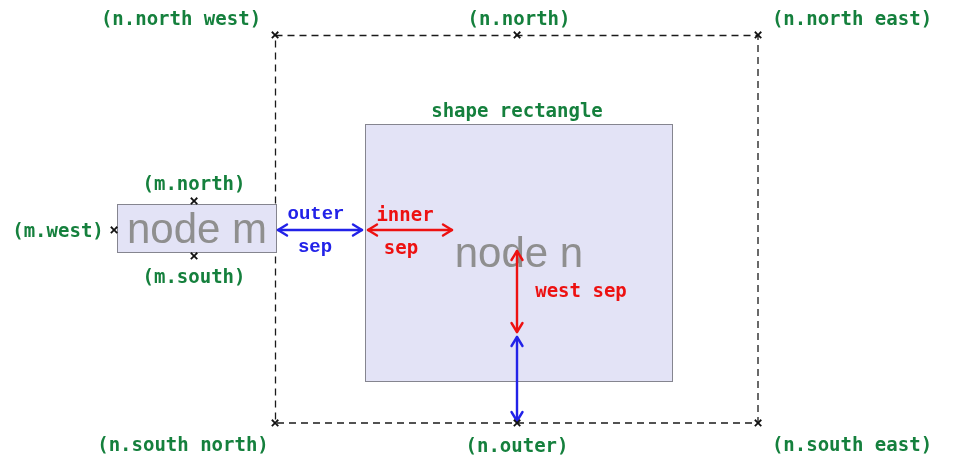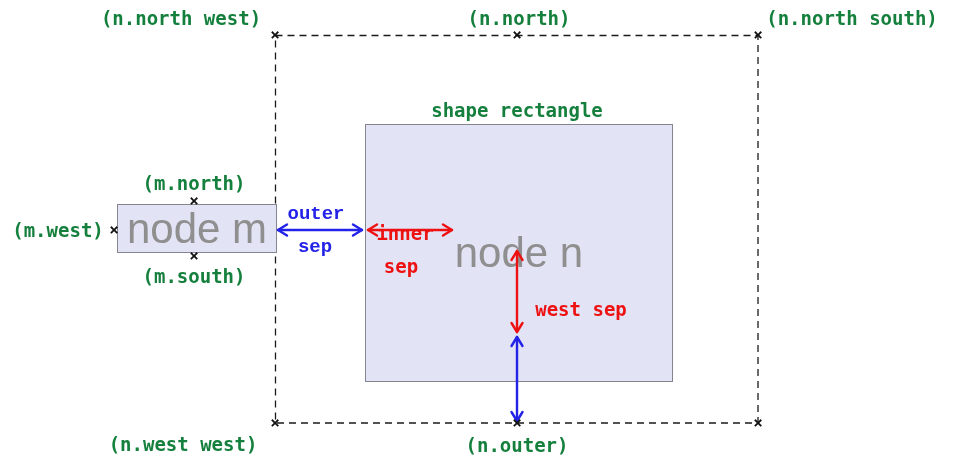--- a/index.html
+++ b/index.html
@@ -30,21 +30,21 @@
   
   .lbl{
     position:absolute;
     transform:translate(-50%,-50%);
     font-family:"DejaVu Sans Mono", monospace;
     font-size:19px;font-weight:bold;line-height:1;
     color:#15803d;white-space:nowrap;
     z-index:4;
   }
   .lbl.blue{color:#2222e8;font-family:Liberation Mono, monospace;}
-  .lbl.red{color:#ed1111;margin-top:19px;}
+  .lbl.red{color:#ed1111;}
   
   .xmark{
     position:absolute;
     transform:translate(-50%,-50%);
     font-family:"DejaVu Sans Mono", monospace;
     font-size:16px;font-weight:bold;line-height:1;
     color:#111111;
     z-index:5;
   }
   svg{display:block;}
@@ -91,23 +91,24 @@
       <path d="M517 337 V421"></path>
       <path d="M511.5 346 L517 337 L522.5 346"></path>
       <path d="M511.5 412 L517 421 L522.5 412"></path>
     </g>
   </svg>
 
   <div class="lbl" style="left:517px;top:110px">shape rectangle</div>
 
   <div class="lbl" style="left:181px;top:18px">(n.north west)</div>
   <div class="lbl" style="left:519px;top:18px">(n.north)</div>
-  <div class="lbl" style="left:852px;top:18px">(n.north south)</div>
-  <div class="lbl" style="left:183px;top:444px">(n.west west)</div>
+  <div class="lbl" style="left:852px;top:18px">(n.north east)</div>
+  <div class="lbl" style="left:183px;top:444px">(n.south north)</div>
   <div class="lbl" style="left:517px;top:445px">(n.outer)</div>
+  <div class="lbl" style="left:852px;top:444px">(n.south east)</div>
 
   <div class="lbl" style="left:58px;top:230px">(m.west)</div>
   <div class="lbl" style="left:194px;top:183px">(m.north)</div>
   <div class="lbl" style="left:194px;top:276px">(m.south)</div>
 
   <div class="lbl blue" style="left:316px;top:214px">outer</div>
   <div class="lbl blue" style="left:315px;top:247px">sep</div>
   <div class="lbl red" style="left:405px;top:214px">inner</div>
   <div class="lbl red" style="left:401px;top:247px">sep</div>
   <div class="lbl red" style="left:581px;top:290px">west sep</div>

